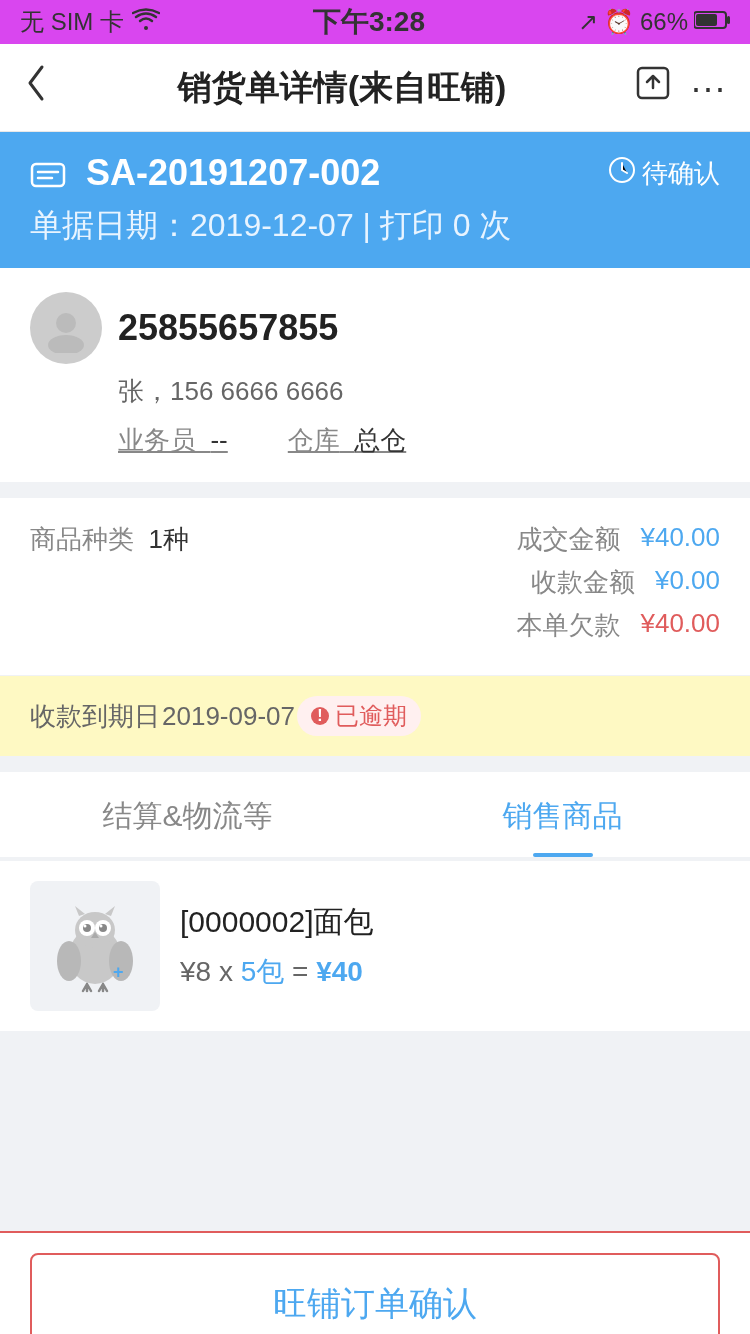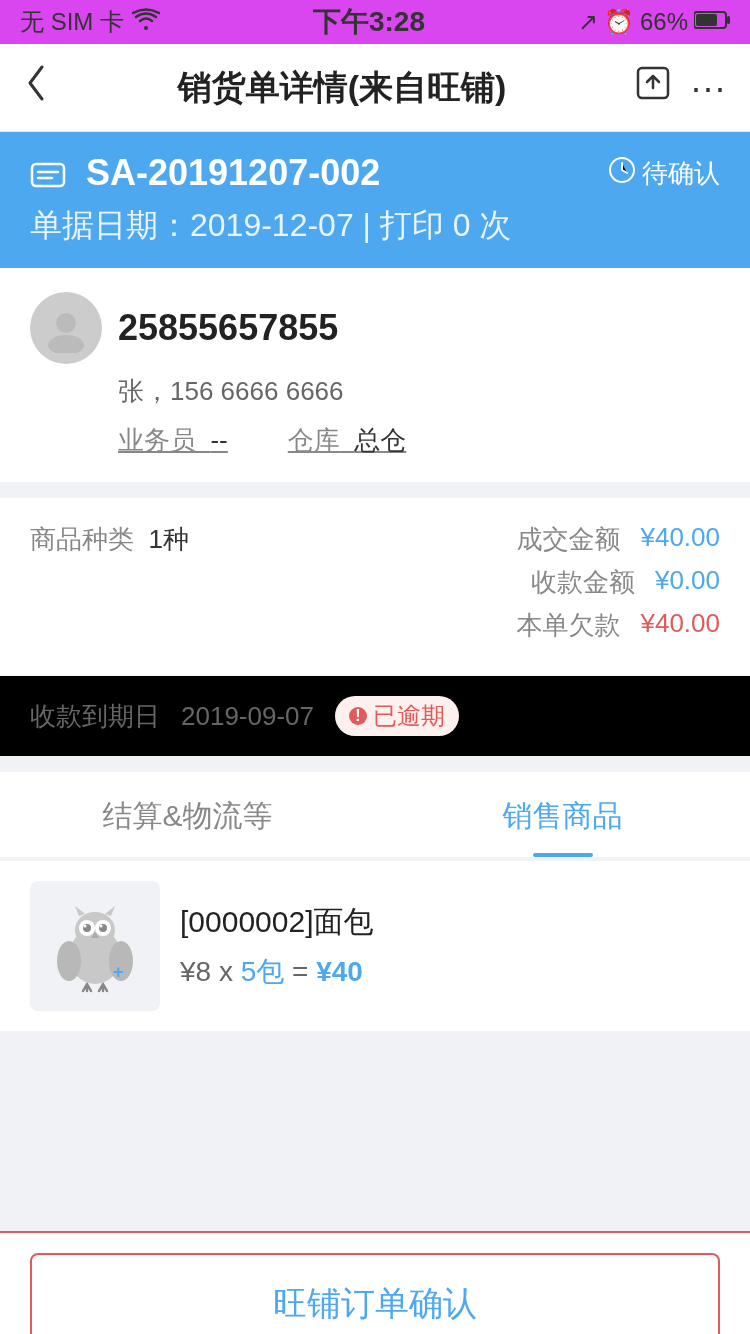--- a/index.html
+++ b/index.html
@@ -141,27 +141,27 @@
       gap: 20px;
       margin-bottom: 8px;
       font-size: 26px;
     }
     .summary-label { color: #888; }
     .summary-amount-blue { color: #4da8f0; font-weight: 500; }
     .summary-amount-red { color: #e05c5c; font-weight: 500; }
 
     
     .due-section {
-      background: #000000;
+      background: #fef9c3;
       padding: 20px 30px;
       font-size: 26px;
       color: #666;
       display: flex;
       align-items: center;
-      gap: 21px;
+      gap: 2px;
       border-top: 1px solid #f0f2f5;
     }
     .overdue-badge {
       background: #fff0f0;
       color: #e05c5c;
       border-radius: 20px;
       padding: 4px 14px;
       font-size: 24px;
       display: flex;
       align-items: center;

